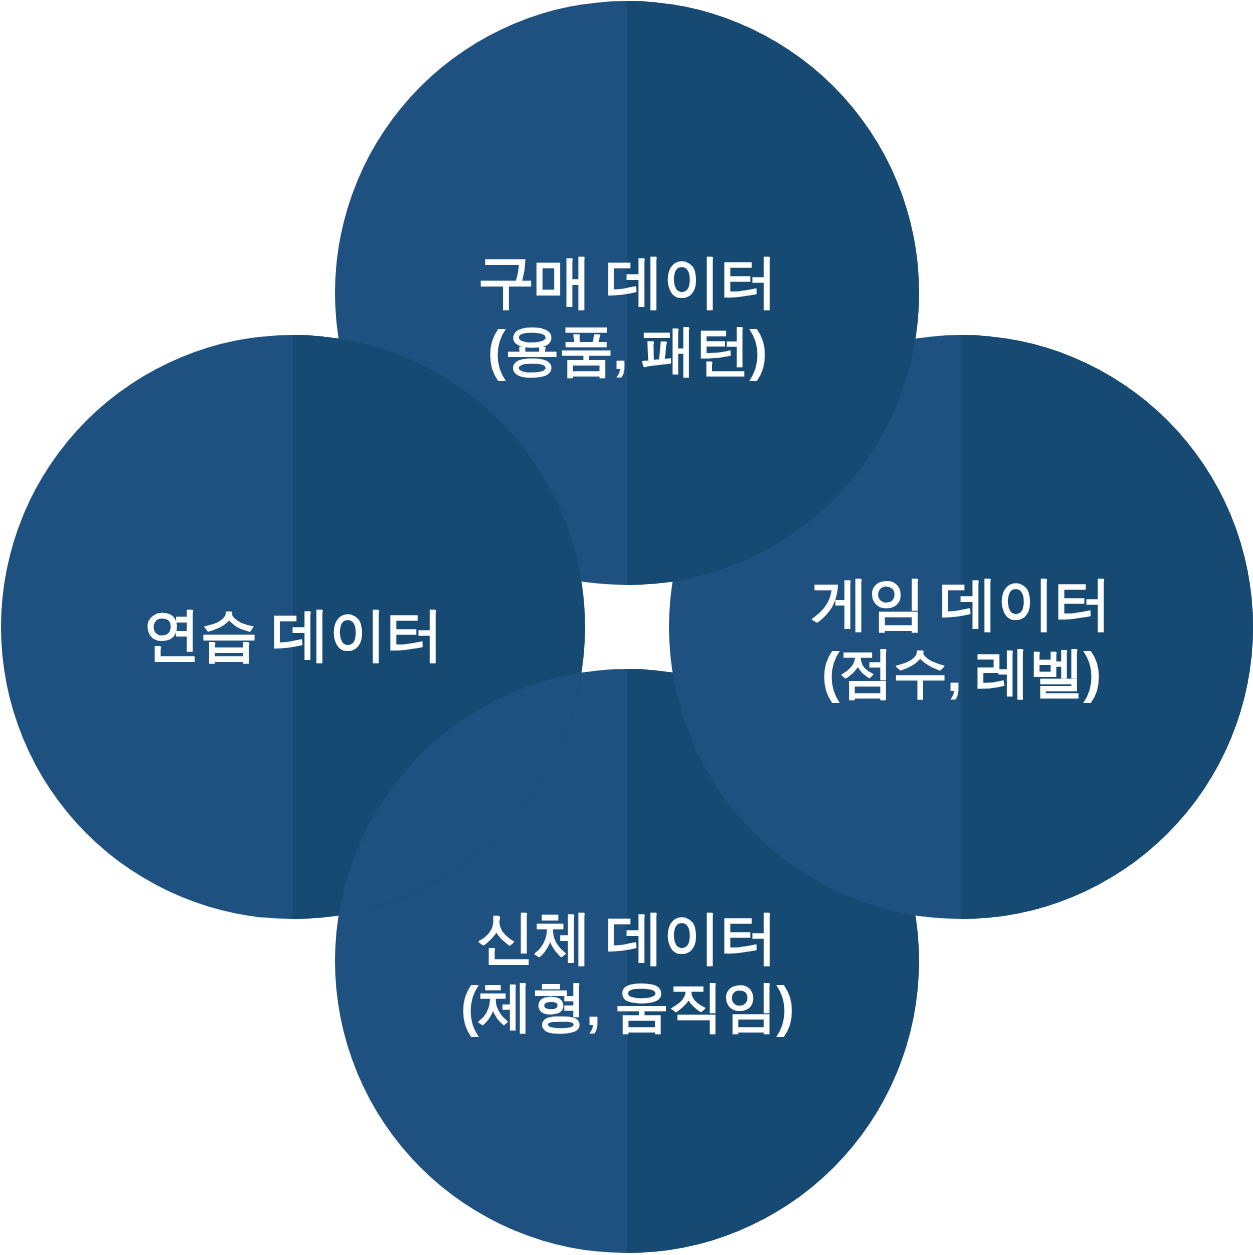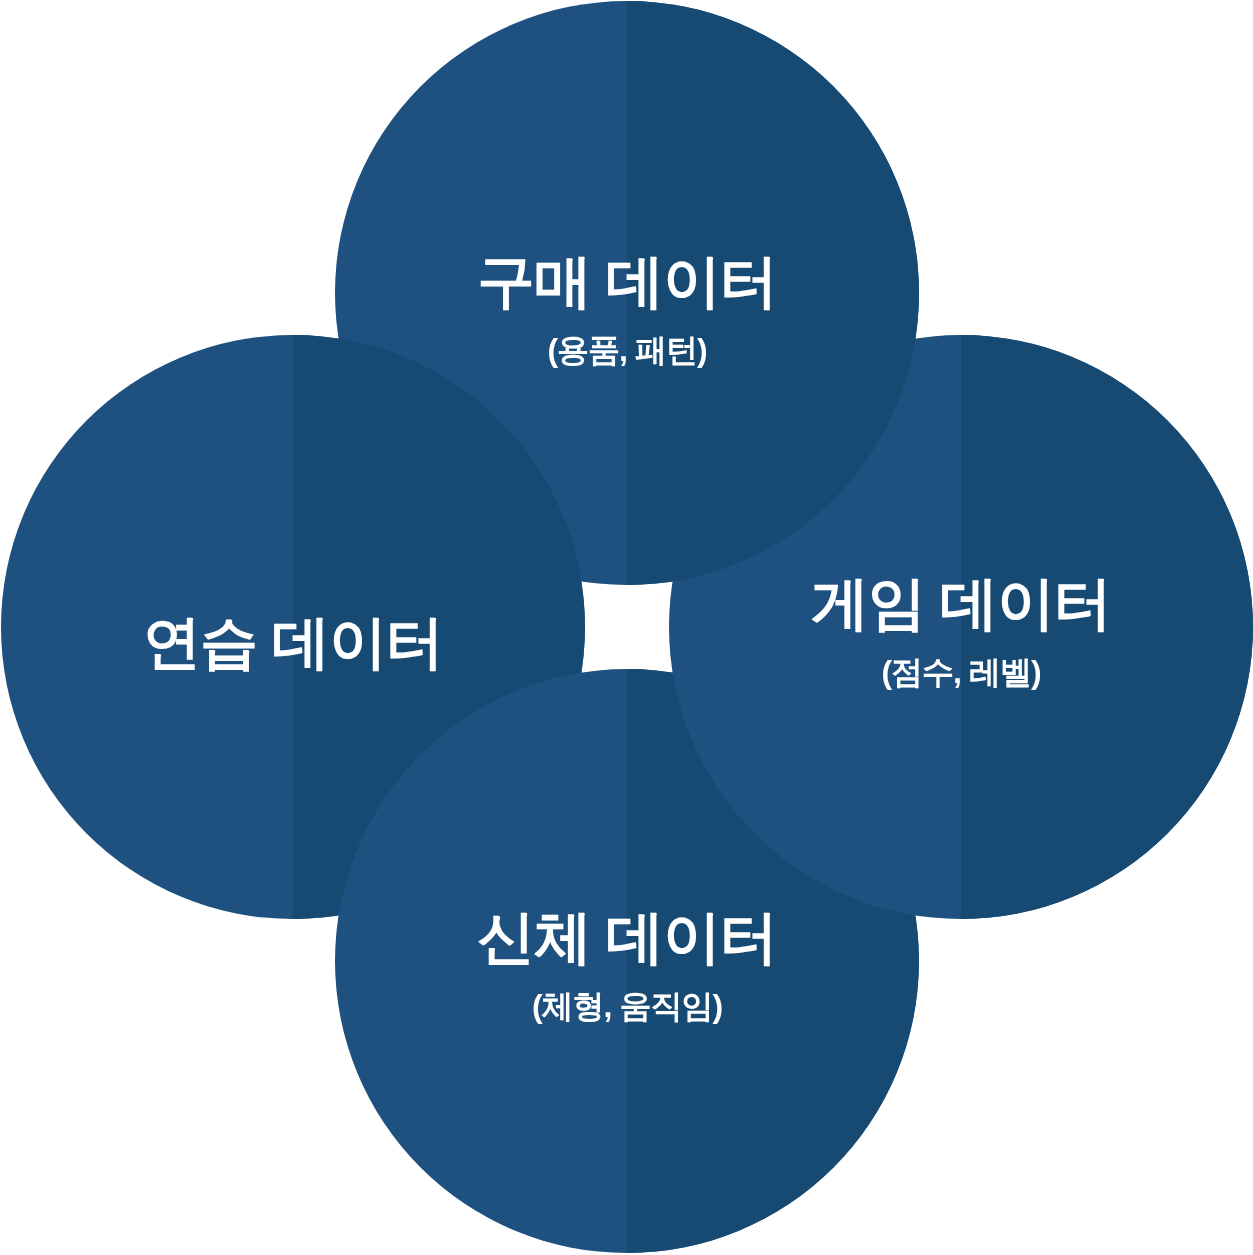--- a/index.html
+++ b/index.html
@@ -13,25 +13,25 @@
   .stage svg{position:absolute;left:0;top:0;display:block;}
   .label{
     position:absolute;
     transform:translate(-50%,-50%);
     text-align:center;
     color:var(--text,#ffffff);
     font-weight:700;
     white-space:nowrap;
   }
   .label .main{font-size:58px;line-height:76px;letter-spacing:-1px;}
-  .label .sub{font-size:32px;line-height:62px;letter-spacing:-1px;}
+  .label .sub{font-size:55px;line-height:62px;letter-spacing:-1px;}
   .pos-top{left:627px;top:300px;margin-top:12px;}
   .pos-right{left:961px;top:634px;}
   .pos-bottom{left:627px;top:968px;}
-  .pos-left{left:293px;top:634px;margin-top:8px;}
+  .pos-left{left:293px;top:634px;}
 </style>
 </head>
 <body>
 
 <div class="stage">
 
   <svg width="1253" height="1255" viewBox="0 0 1253 1255" aria-hidden="true">
     <defs>
       <clipPath id="clipLeftCircle">
           <circle cx="293" cy="627" r="292"></circle>

